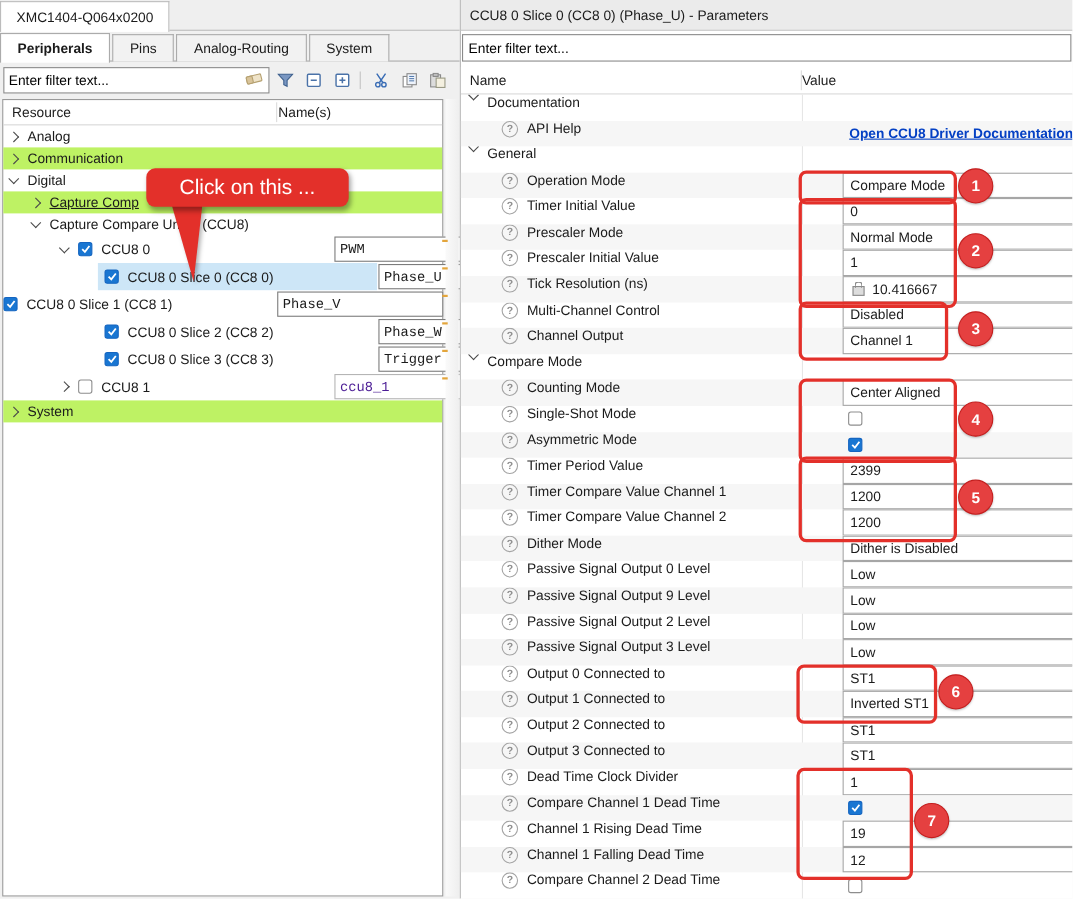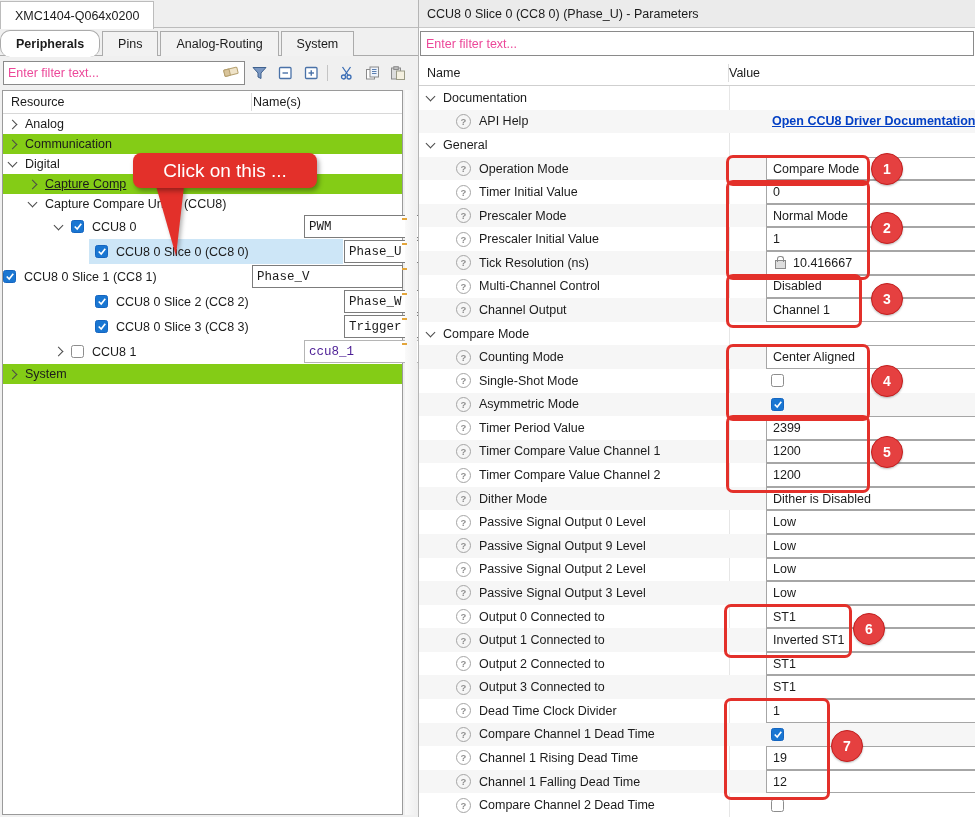--- a/index.html
+++ b/index.html
@@ -7,33 +7,33 @@
        font-family:"Liberation Sans",sans-serif;font-size:12.5px;color:#1b1b1b;
        background:#f0f0f0;}
   
   #left{position:absolute;left:0;top:0;width:418px;height:817px;background:#f0f0f0;}
   #etabbar{position:absolute;left:0;top:0;width:100%;height:28px;background:#efefef;border-bottom:1px solid #bcbcbc;box-sizing:border-box;}
   .etab{position:absolute;left:0;top:1px;height:27px;background:#fff;border:1px solid #bcbcbc;border-bottom:none;
         display:flex;align-items:center;padding:0 14px;font-size:12.5px;}
   #ptabs{position:absolute;left:0;top:29px;width:100%;height:27px;border-bottom:1px solid #ababab;box-sizing:border-box;}
   .wtab{display:inline-block;position:relative;height:24px;line-height:24px;margin-top:2px;padding:0 15px;
         background:#f2f2f2;border:1px solid #ababab;border-bottom:none;margin-right:2px;font-size:12.5px;}
-  .wtab.active{background:#fff;height:26px;line-height:26px;margin-top:0;z-index:2;font-weight:bold;border-radius:10px;}
+  .wtab.active{background:#fff;height:26px;line-height:26px;margin-top:0;z-index:2;font-weight:bold;}
   #ltoolbar{position:absolute;left:0;top:58px;width:100%;height:30px;display:flex;align-items:center;}
   #lfilter{position:relative;margin-left:3px;width:242px;height:24px;background:#fff;border:1px solid #8a8a8a;
            box-sizing:border-box;display:flex;align-items:center;justify-content:space-between;padding:0 4px;}
-  .placeholder{color:#ec4899;font-size:12.5px;}
+  .placeholder{color:#000000;font-size:12.5px;}
   .tbicon{width:24px;height:22px;display:flex;align-items:center;justify-content:center;margin-left:2px;}
   .tbsep{width:1px;height:16px;background:#c4c4c4;margin:0 4px;}
   #ltreewrap{position:absolute;left:2px;top:90px;width:401px;height:725px;background:#fff;border:1px solid #9a9a9a;box-sizing:border-box;}
   #ltreehead{height:22px;border-bottom:1px solid #d8d8d8;display:flex;align-items:center;position:relative;}
   #ltreehead .hc1{padding-left:8px;width:242px;}
   #ltreehead .hdiv{position:absolute;left:248px;top:2px;bottom:2px;width:1px;background:#dcdcdc;}
   .trow{display:flex;align-items:center;position:relative;}
-  .trow.stripe{background:#84cc16;align-items:center;}
+  .trow.stripe{background:#bef264;align-items:center;}
   .rescell{position:relative;width:248px;height:100%;display:flex;align-items:center;overflow:hidden;flex:none;}
   .selhl{position:absolute;left:86px;top:0;right:0;bottom:0;background:#cde6f7;}
   .rlabel{position:relative;white-space:nowrap;}
   .chev{display:inline-block;width:6px;height:6px;border-right:1.4px solid #4a4a4a;border-bottom:1.4px solid #4a4a4a;flex:none;margin-right:9px;}
   .chev.col{transform:rotate(-45deg);}
   .chev.exp{transform:rotate(45deg);margin-top:-3px;}
   .cb{width:13px;height:13px;border-radius:2.5px;flex:none;display:inline-flex;align-items:center;justify-content:center;
       margin-right:8px;box-sizing:border-box;}
   .cb.on{background:#1976d2;border:1px solid #1565c0;}
   .cb.off{background:#fff;border:1px solid #8d8d8d;}
@@ -49,21 +49,21 @@
   #rfilter{position:absolute;left:1px;top:31px;width:554px;height:25px;background:#fff;border:1px solid #8a8a8a;
            box-sizing:border-box;display:flex;align-items:center;padding-left:5px;}
   #rhead{position:absolute;left:0;top:61px;width:100%;height:25px;background:#fff;border-bottom:1px solid #cfcfcf;
          box-sizing:border-box;display:flex;align-items:center;position:relative;}
   #rhead .hc1{padding-left:8px;width:302px;}
   #rhead .hdiv{position:absolute;left:309px;top:3px;bottom:3px;width:1px;background:#dcdcdc;}
   #rrows{position:absolute;left:0;top:86px;width:100%;height:731px;background:#fff;}
   #coldiv{position:absolute;left:310px;top:0;bottom:0;width:1px;background:#e6e6e6;}
   .prow{display:flex;height:23.58px;align-items:stretch;position:relative;}
   .prow.stripe{background:#f6f6f6;}
-  .pname{width:310px;flex:none;display:flex;align-items:center;overflow:hidden;}
+  .pname{width:310px;flex:none;display:flex;overflow:hidden;}
   .pname.sec{padding-left:8px;}
   .pname.par{padding-left:37px;}
   .qicon{width:13px;height:13px;border:1px solid #a5a5a5;border-radius:50%;color:#8f8f8f;font-size:9.5px;font-weight:bold;
          display:inline-flex;align-items:center;justify-content:center;margin-right:8px;flex:none;}
   .vcell{flex:1;display:flex;align-items:center;position:relative;}
   .vbox{position:relative;border:1px solid #a6a6a6;background:#fff;width:100%;height:100%;box-sizing:border-box;
         display:flex;align-items:center;padding:0 6px;}
   .vlink{color:#0440c4;font-weight:bold;text-decoration:underline;margin-left:6px;cursor:pointer;}
   .vcb{margin-left:5px;}
   .lock{position:relative;width:9px;height:7px;border:1px solid #8a8a8a;background:#ddd;margin:3px 7px 0 2px;flex:none;}

